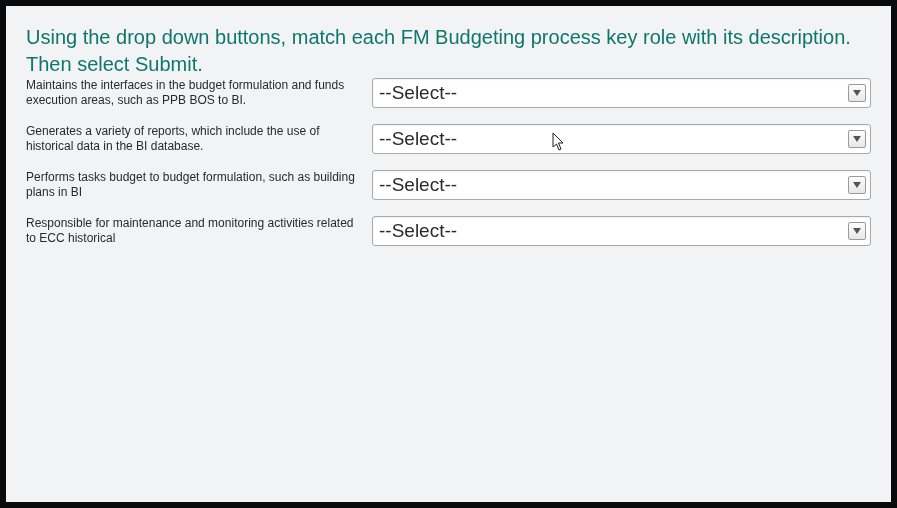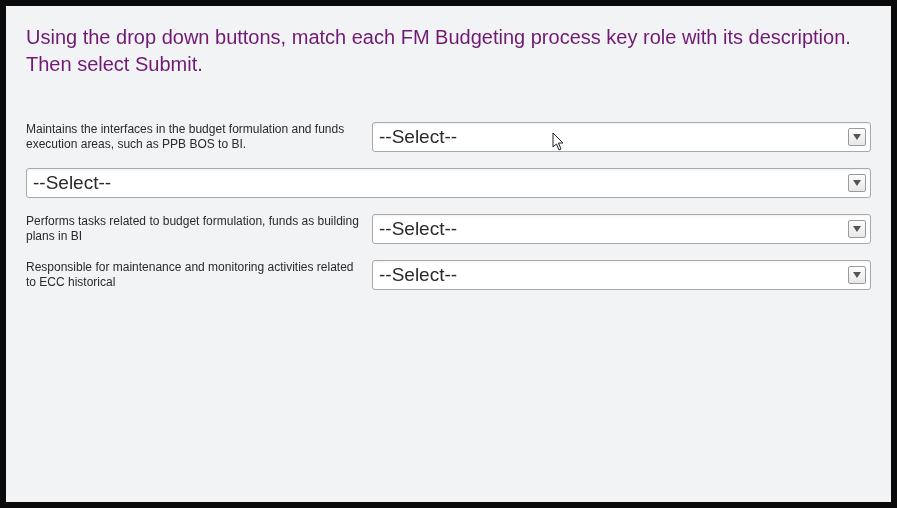--- a/index.html
+++ b/index.html
@@ -12,23 +12,22 @@
       height: 508px;
       background: #f2f3f4;
       font-family: Arial, Helvetica, sans-serif;
       border: 6px solid #0a0a0a;
       padding: 18px 20px;
       position: relative;
       overflow: hidden;
     }
     .instruction {
       font-size: 20px;
-      color: #701a75;
+      color: #0f766e;
       line-height: 1.35;
-      margin-bottom: 44px;
     }
     .rows {
       display: flex;
       flex-direction: column;
       gap: 16px;
     }
     .match-row {
       display: flex;
       align-items: center;
       gap: 6px;
@@ -89,32 +88,33 @@
       <span class="dropdown-text">--Select--</span>
       <span class="dropdown-btn">
         <svg viewBox="0 0 8 6">
             <polygon points="0,0 8,0 4,6" fill="#555"></polygon>
           </svg>
       </span>
     </div>
   </div>
 
   <div class="match-row">
+    <div class="desc">Generates a variety of reports, which include the use of historical data in the BI database.</div>
     <div class="dropdown">
       <span class="dropdown-text">--Select--</span>
       <span class="dropdown-btn">
         <svg viewBox="0 0 8 6">
             <polygon points="0,0 8,0 4,6" fill="#555"></polygon>
           </svg>
       </span>
     </div>
   </div>
 
   <div class="match-row">
-    <div class="desc">Performs tasks related to budget formulation, funds as building plans in BI</div>
+    <div class="desc">Performs tasks budget to budget formulation, such as building plans in BI</div>
     <div class="dropdown">
       <span class="dropdown-text">--Select--</span>
       <span class="dropdown-btn">
         <svg viewBox="0 0 8 6">
             <polygon points="0,0 8,0 4,6" fill="#555"></polygon>
           </svg>
       </span>
     </div>
   </div>
 

